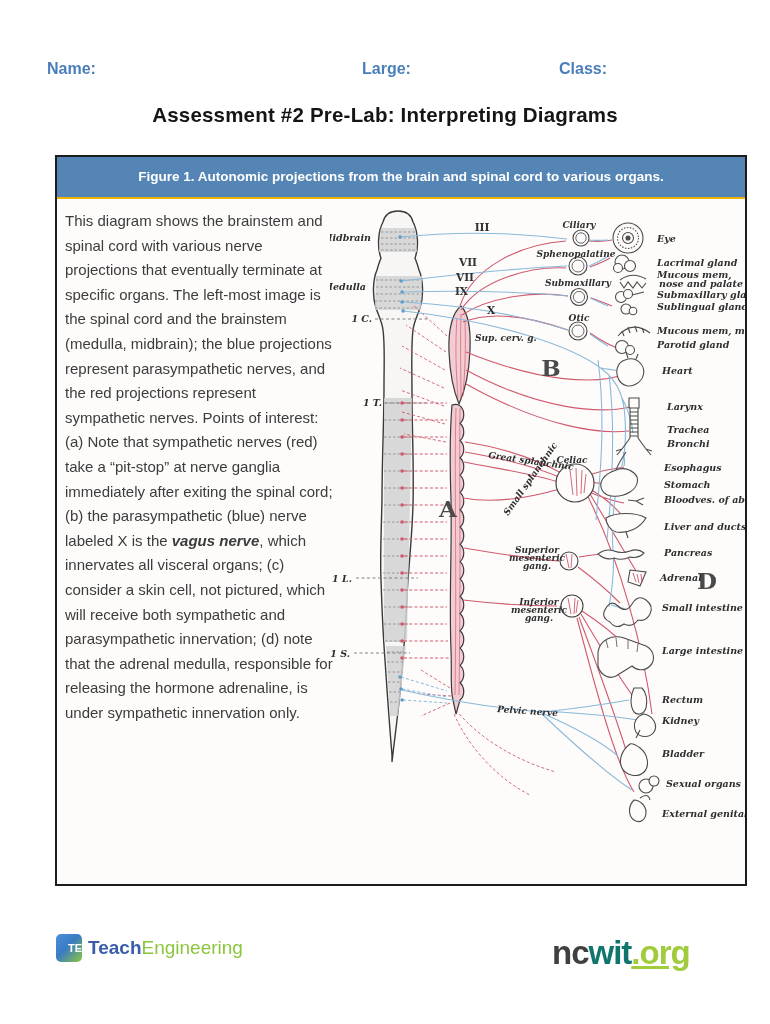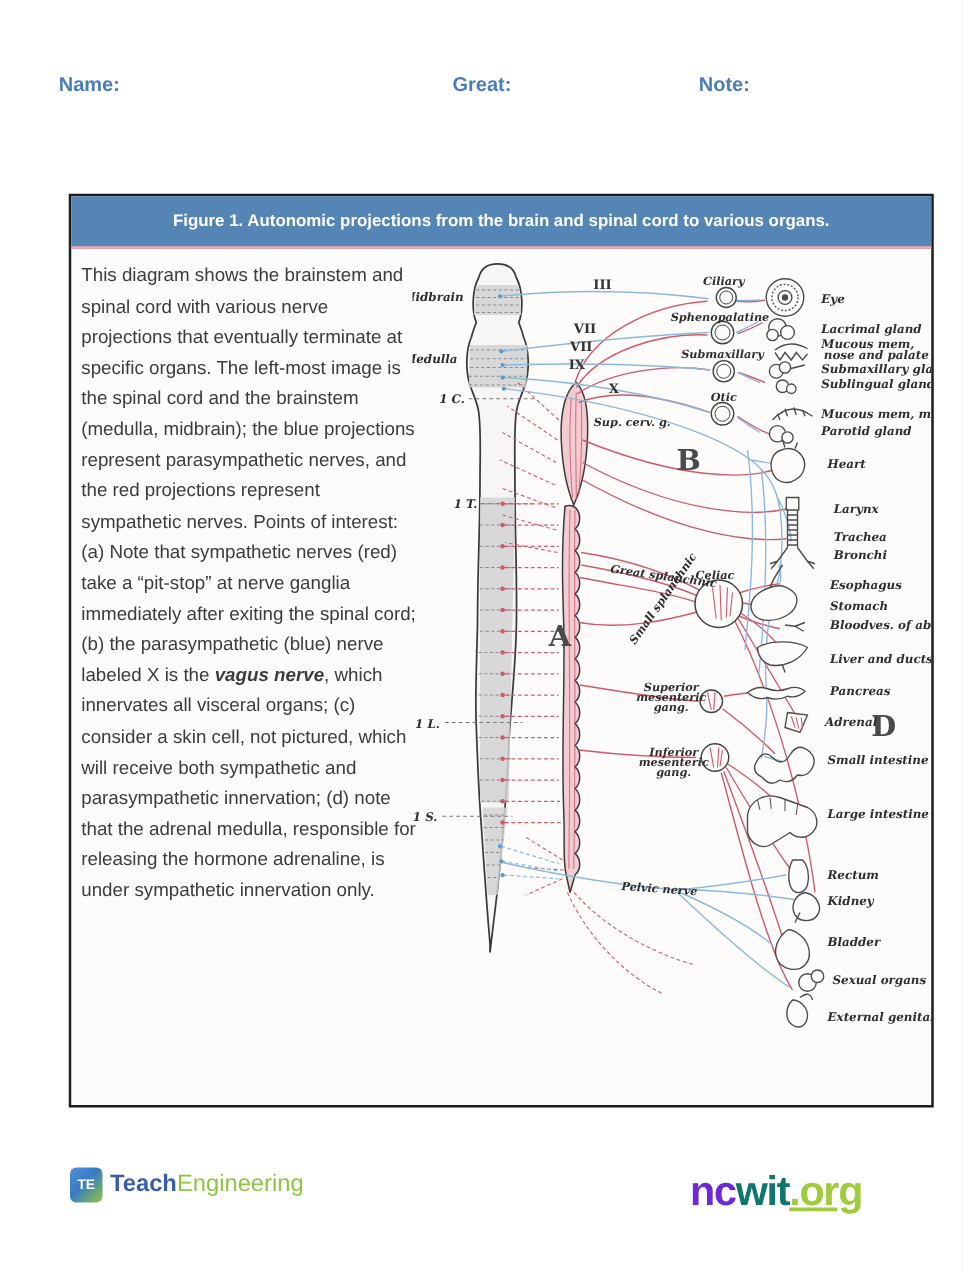--- a/index.html
+++ b/index.html
@@ -3,55 +3,56 @@
 <meta charset="utf-8">
 <style>
   html,body{margin:0;padding:0;background:#e9e9e9;}
   .page{position:relative;width:770px;height:1024px;background:#ffffff;overflow:hidden;
         font-family:"Liberation Sans",sans-serif;}
   .hdr-label{position:absolute;top:60px;font-size:16px;font-weight:700;color:#4a7ebb;}
   .page-title{position:absolute;top:103px;left:0;width:100%;text-align:center;
         font-size:20.5px;font-weight:700;color:#151515;letter-spacing:.2px;}
   .figure-box{position:absolute;left:55px;top:155px;width:688px;height:727px;
         border:2px solid #1c1c1c;background:#fdfcfb;}
-  .figure-caption{height:40px;background:#5585b5;border-bottom:2px solid #fca5a5;
+  .figure-caption{height:40px;background:#5585b5;border-bottom:2px solid #eab308;
         color:#ffffff;font-size:13.5px;font-weight:700;text-align:center;line-height:40px;}
   .figure-body{position:relative;width:100%;height:795px;}
   .description{position:absolute;left:8px;top:10px;width:270px;font-size:15px;
         line-height:24.6px;color:#3c3c3c;}
   .description .vagus{font-weight:700;font-style:italic;}
   .diagram-svg{position:absolute;left:273px;top:0;}
   
   .te-logo{position:absolute;left:56px;top:934px;width:26px;height:28px;border-radius:5px;
         background:linear-gradient(135deg,#4a90d9 0%,#3a7cc4 45%,#8dc63f 100%);
-        color:#fff;font-size:11px;font-weight:700;text-align:center;line-height:28px;}
+        color:#fff;font-size:11px;font-weight:700;text-align:right;line-height:28px;}
   .te-text{position:absolute;left:88px;top:933px;font-size:19px;line-height:30px;}
   .te-text .w1{color:#3a5dab;font-weight:700;}
   .te-text .w2{color:#8cc63f;font-weight:400;}
   .ncwit{position:absolute;left:552px;top:934px;font-size:33px;font-weight:700;letter-spacing:-1px;}
-  .ncwit .p1{color:#6d28d9;}
+  .ncwit .p1{color:#404040;}
   .ncwit .p2{color:#0f766e;}
   .ncwit .p3{color:#a0cb3c;text-decoration:underline;}
   .src-link{position:absolute;left:46px;top:983px;font-size:10.5px;color:#7aa3d4;
         text-decoration:underline;}
   
   .lbl{font-family:"DejaVu Serif",serif;font-style:italic;font-weight:600;font-size:9.5px;fill:#2e2e2e;}
   .lbl-s{font-family:"DejaVu Serif",serif;font-style:italic;font-weight:600;font-size:9px;fill:#2e2e2e;}
   .num{font-family:"DejaVu Serif",serif;font-weight:700;font-size:10.5px;fill:#333;}
   .bigletter{font-family:"DejaVu Serif",serif;font-weight:700;font-size:23px;fill:#4a4a4a;}
 </style>
 </head>
 <body>
 
 <div class="page">
 
   <div class="hdr-label" style="left:47px">Name:</div>
-  <div class="hdr-label" style="left:362px">Great:</div>
-  <div class="hdr-label" style="left:559px">Note:</div>
-
+  <div class="hdr-label" style="left:362px">Large:</div>
+  <div class="hdr-label" style="left:559px">Class:</div>
+
+  <div class="page-title">Assessment #2 Pre-Lab: Interpreting Diagrams</div>
 
   <div class="figure-box">
     <div class="figure-caption">Figure 1. Autonomic projections from the brain and spinal cord to various organs.</div>
     <div class="figure-body">
 
       <div class="description"><span>This diagram shows the brainstem and spinal cord with various nerve projections that eventually terminate at specific organs. The left-most image is the spinal cord and the brainstem (medulla, midbrain); the blue projections represent parasympathetic nerves, and the red projections represent sympathetic nerves. Points of interest: (a) Note that sympathetic nerves (red) take a “pit-stop” at nerve ganglia immediately after exiting the spinal cord; (b) the parasympathetic (blue) nerve labeled X is the </span><span class="vagus">vagus nerve</span><span>, which innervates all visceral organs; (c) consider a skin cell, not pictured, which will receive both sympathetic and parasympathetic innervation; (d) note that the adrenal medulla, responsible for releasing the hormone adrenaline, is under sympathetic innervation only.</span></div>
 
       <svg class="diagram-svg" width="415" height="685" viewBox="330 199 415 685">
 
         <path d="M398,211 C391,211 385,214 383,222 C378,231 377,248 381,258 C379,263 378,266 377,270

